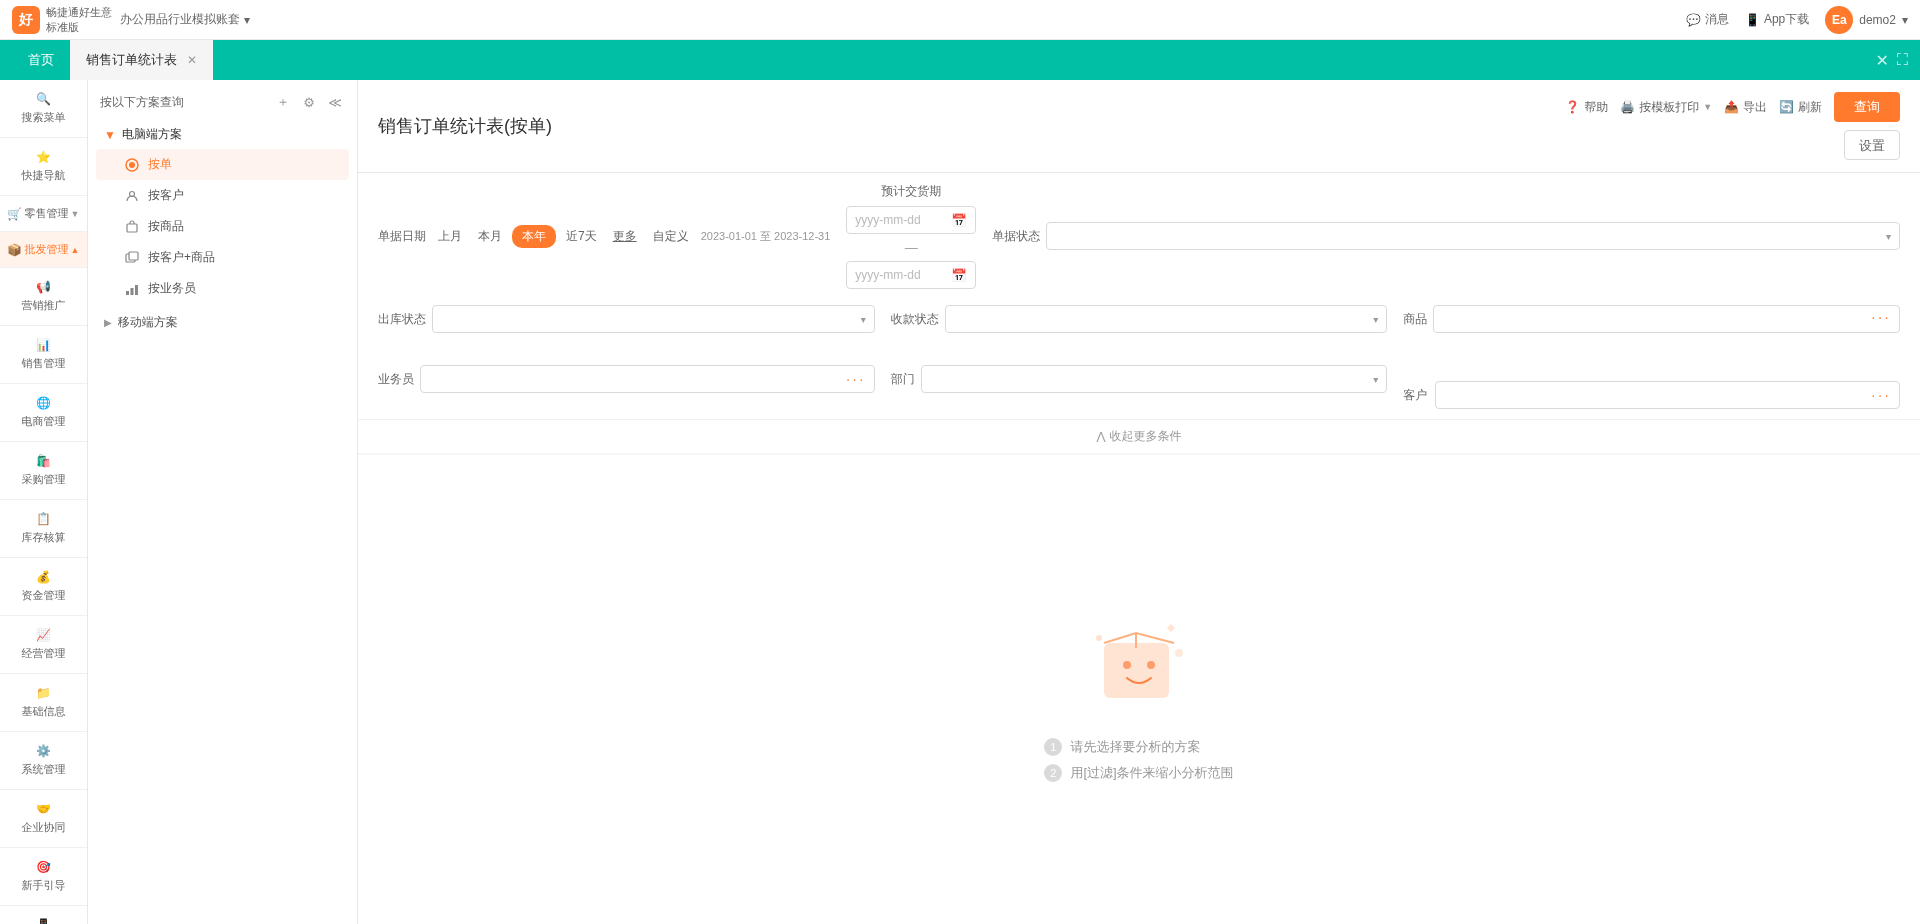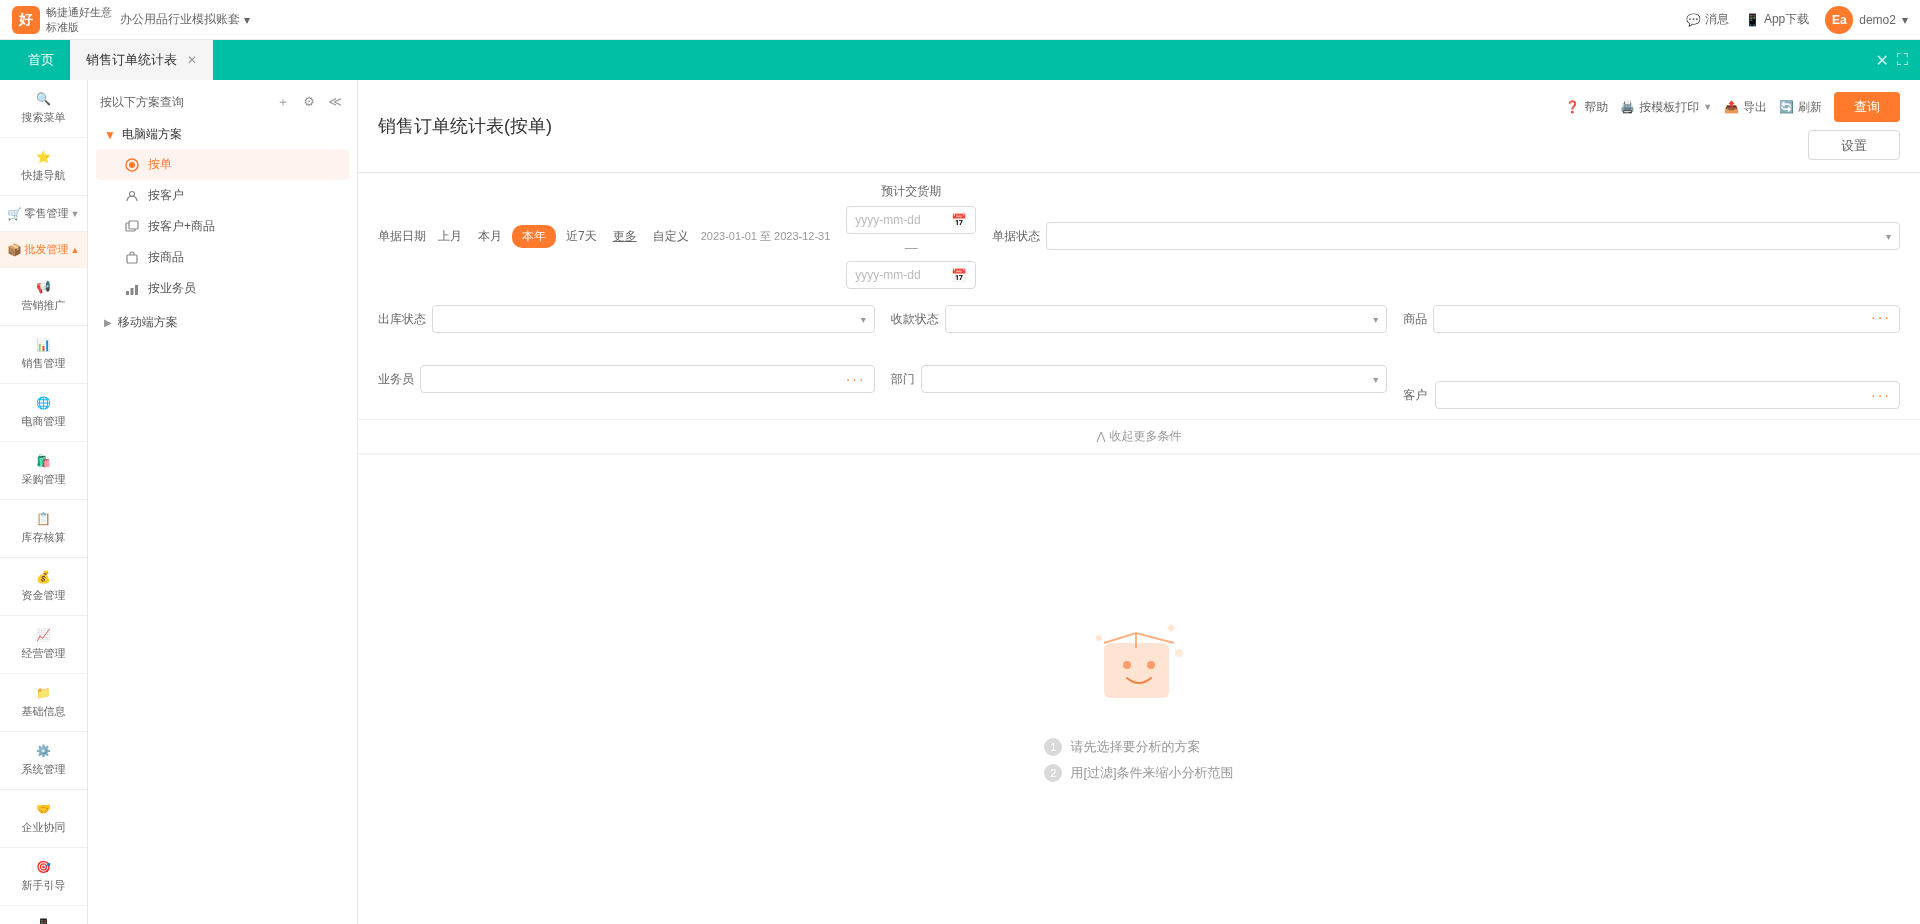--- a/index.html
+++ b/index.html
@@ -31,21 +31,21 @@
     
     .sidebar { width: 88px; background: #fff; border-right: 1px solid #e8e8e8; display: flex; flex-direction: column; overflow-y: auto; }
     .sidebar-item { padding: 12px 0; display: flex; flex-direction: column; align-items: center; gap: 4px; cursor: pointer; font-size: 12px; color: #666; border-bottom: 1px solid #f0f0f0; }
     .sidebar-item .label { font-size: 11px; }
 
     
     .content-area { flex: 1; display: flex; overflow: hidden; }
 
     
     .left-panel { width: 270px; background: #fff; border-right: 1px solid #e8e8e8; padding: 12px 0; }
-    .left-panel-header { display: flex; align-items: center; justify-content: space-between; padding: 0 12px 8px; font-family: Liberation Serif, serif; }
+    .left-panel-header { display: flex; align-items: center; justify-content: space-between; padding: 0 12px 8px; }
     .left-panel-title { font-size: 12px; color: #666; }
     .left-panel-actions { display: flex; gap: 6px; align-items: center; }
     .lp-action-btn { width: 20px; height: 20px; display: flex; align-items: center; justify-content: center; cursor: pointer; color: #999; font-size: 13px; }
     .scheme-group { padding: 0 8px; }
     .scheme-group-header { display: flex; align-items: center; gap: 6px; padding: 6px 8px; cursor: pointer; }
     .scheme-group-icon { color: #ff7a2d; font-size: 12px; }
     .scheme-group-label { font-size: 12px; color: #333; font-weight: 500; }
     .scheme-item { display: flex; align-items: center; gap: 8px; padding: 7px 8px 7px 28px; cursor: pointer; border-radius: 4px; font-size: 12px; color: #555; }
     .scheme-item.active { background: #fff3f0; color: #ff7a2d; }
     .scheme-item .si-icon { width: 16px; height: 16px; display: flex; align-items: center; justify-content: center; font-size: 11px; color: #888; }
@@ -57,21 +57,21 @@
 
     
     .right-panel { flex: 1; display: flex; flex-direction: column; background: #f5f5f5; overflow: hidden; }
 
     
     .page-header { background: #fff; padding: 12px 20px 0; border-bottom: 1px solid #e8e8e8; }
     .page-header-top { display: flex; align-items: center; justify-content: space-between; margin-bottom: 12px; }
     .page-title { font-size: 18px; font-weight: 500; color: #333; }
     .page-action-btn { display: flex; align-items: center; gap: 4px; font-size: 12px; color: #666; cursor: pointer; }
     .query-btn { background: #ff7a2d; color: white; border: none; padding: 6px 20px; border-radius: 4px; cursor: pointer; font-size: 13px; height: 30px; }
-    .settings-btn { background: white; color: #666; border: 1px solid #d9d9d9; padding: 6px 32px; border-radius: 4px; cursor: pointer; font-size: 13px; height: 30px; margin-top: 4px; }
+    .settings-btn { background: white; color: #666; border: 1px solid #d9d9d9; padding: 6px 14px; border-radius: 4px; cursor: pointer; font-size: 13px; height: 30px; margin-top: 4px; }
     .date-input { border: 1px solid #d9d9d9; border-radius: 4px; padding: 4px 8px; font-size: 12px; color: #bbb; width: 130px; height: 28px; display: flex; align-items: center; justify-content: space-between; background: white; }
     .filter-select { border: 1px solid #d9d9d9; border-radius: 4px; padding: 4px 8px; font-size: 12px; color: #333; background: white; height: 28px; display: flex; align-items: center; justify-content: space-between; flex: 1; min-width: 150px; }
     .filter-tag { font-size: 12px; color: #666; cursor: pointer; padding: 3px 6px; border-radius: 3px; }
     .filter-tag.active { background: #ff7a2d; color: white; border-radius: 10px; padding: 3px 10px; }
 
     
     .collapse-bar { display: flex; justify-content: center; padding: 8px 0; background: #fff; border-top: 1px solid #f0f0f0; cursor: pointer; }
     .collapse-btn { display: flex; align-items: center; gap: 4px; font-size: 12px; color: #999; }
 
     
@@ -237,35 +237,35 @@
                 <circle cx="7" cy="5" r="2.5" stroke="#888" stroke-width="1.2"></circle>
                 <path d="M2 12c0-2.76 2.24-5 5-5s5 2.24 5 5" stroke="#888" stroke-width="1.2"></path>
               </svg>
           </div>
           <span>按客户</span>
         </div>
 
         <div class="scheme-item">
           <div class="si-icon">
             <svg width="14" height="14" viewBox="0 0 14 14" fill="none">
+                <rect x="2" y="4" width="10" height="8" rx="1" stroke="#888" stroke-width="1.2"></rect>
+                <path d="M5 4V3a2 2 0 0 1 4 0v1" stroke="#888" stroke-width="1.2"></path>
+              </svg>
+          </div>
+          <span>按商品</span>
+        </div>
+
+        <div class="scheme-item">
+          <div class="si-icon">
+            <svg width="14" height="14" viewBox="0 0 14 14" fill="none">
                 <rect x="1" y="3" width="9" height="8" rx="1" stroke="#888" stroke-width="1.2"></rect>
                 <rect x="4" y="1" width="9" height="8" rx="1" stroke="#888" stroke-width="1.2" fill="white"></rect>
               </svg>
           </div>
           <span>按客户+商品</span>
-        </div>
-
-        <div class="scheme-item">
-          <div class="si-icon">
-            <svg width="14" height="14" viewBox="0 0 14 14" fill="none">
-                <rect x="2" y="4" width="10" height="8" rx="1" stroke="#888" stroke-width="1.2"></rect>
-                <path d="M5 4V3a2 2 0 0 1 4 0v1" stroke="#888" stroke-width="1.2"></path>
-              </svg>
-          </div>
-          <span>按商品</span>
         </div>
 
         <div class="scheme-item">
           <div class="si-icon">
             <svg width="14" height="14" viewBox="0 0 14 14" fill="none">
                 <rect x="1" y="9" width="3" height="4" fill="#888"></rect>
                 <rect x="5.5" y="6" width="3" height="7" fill="#888"></rect>
                 <rect x="10" y="3" width="3" height="10" fill="#888"></rect>
               </svg>
           </div>

